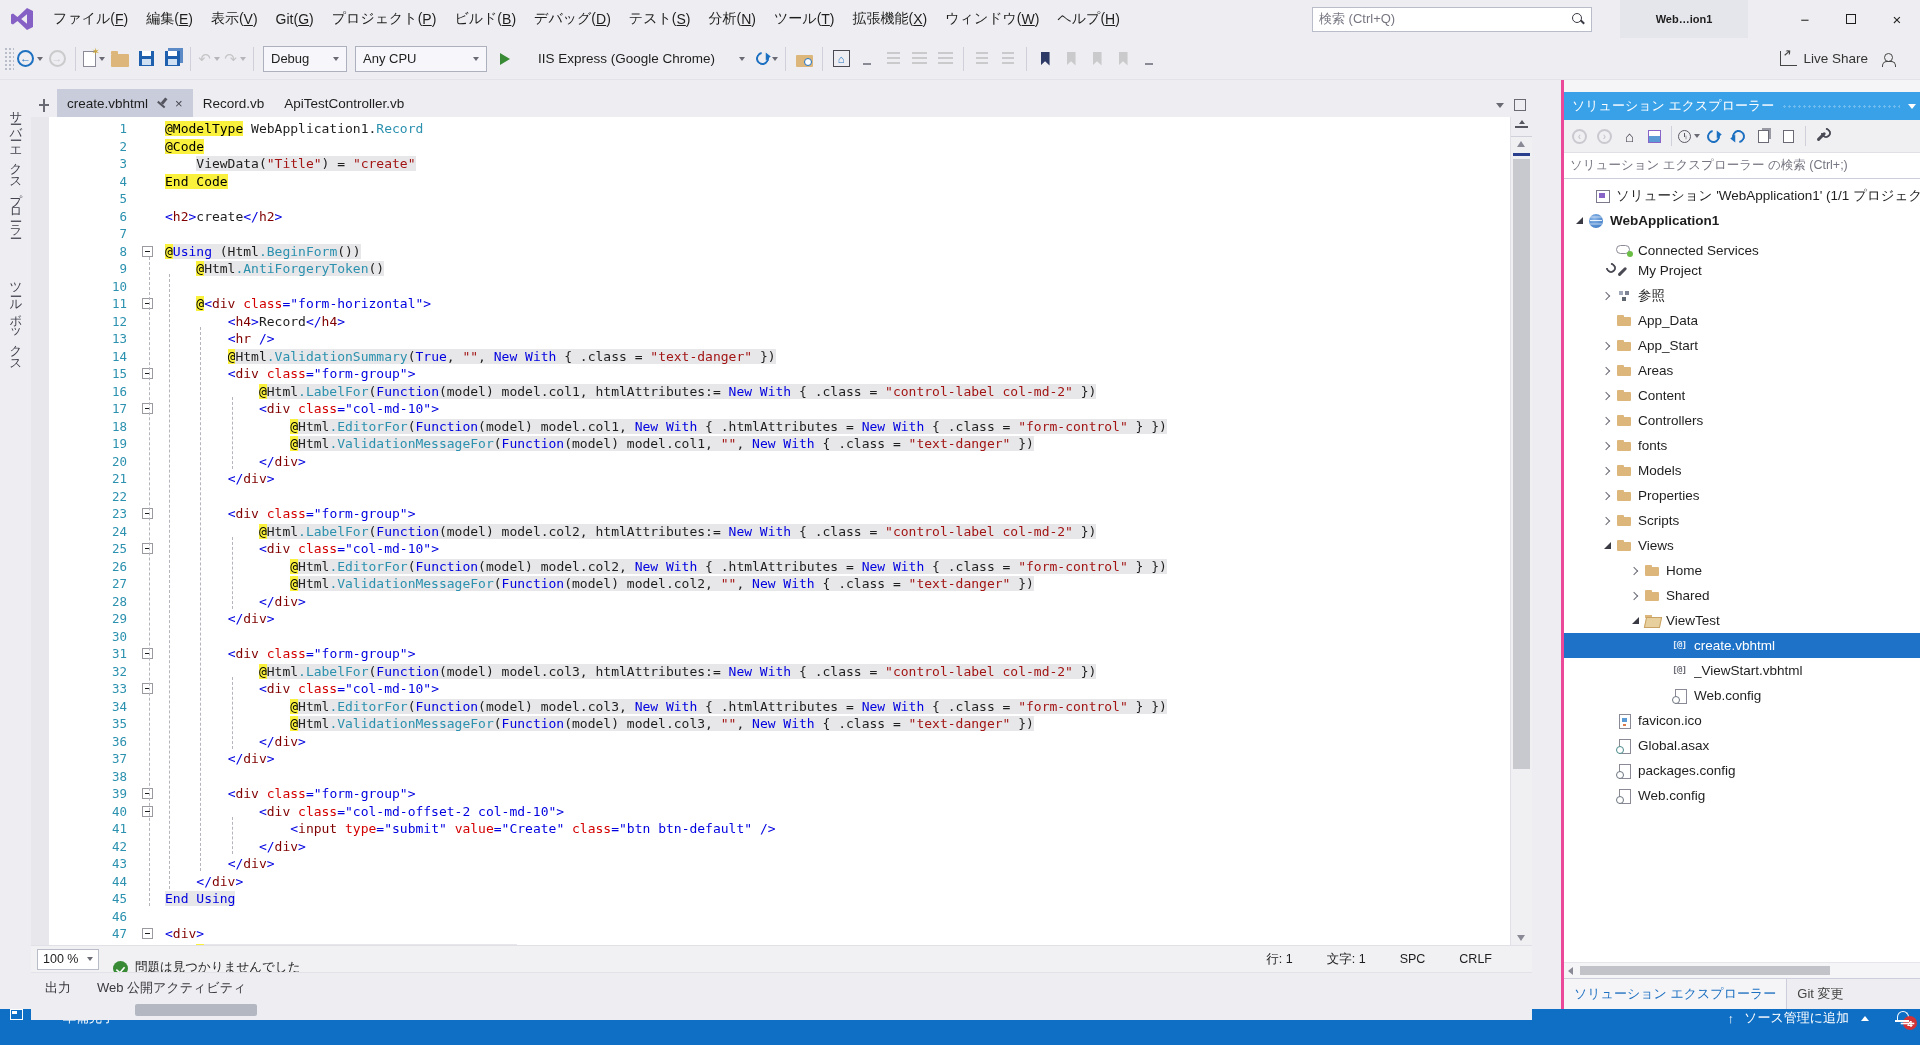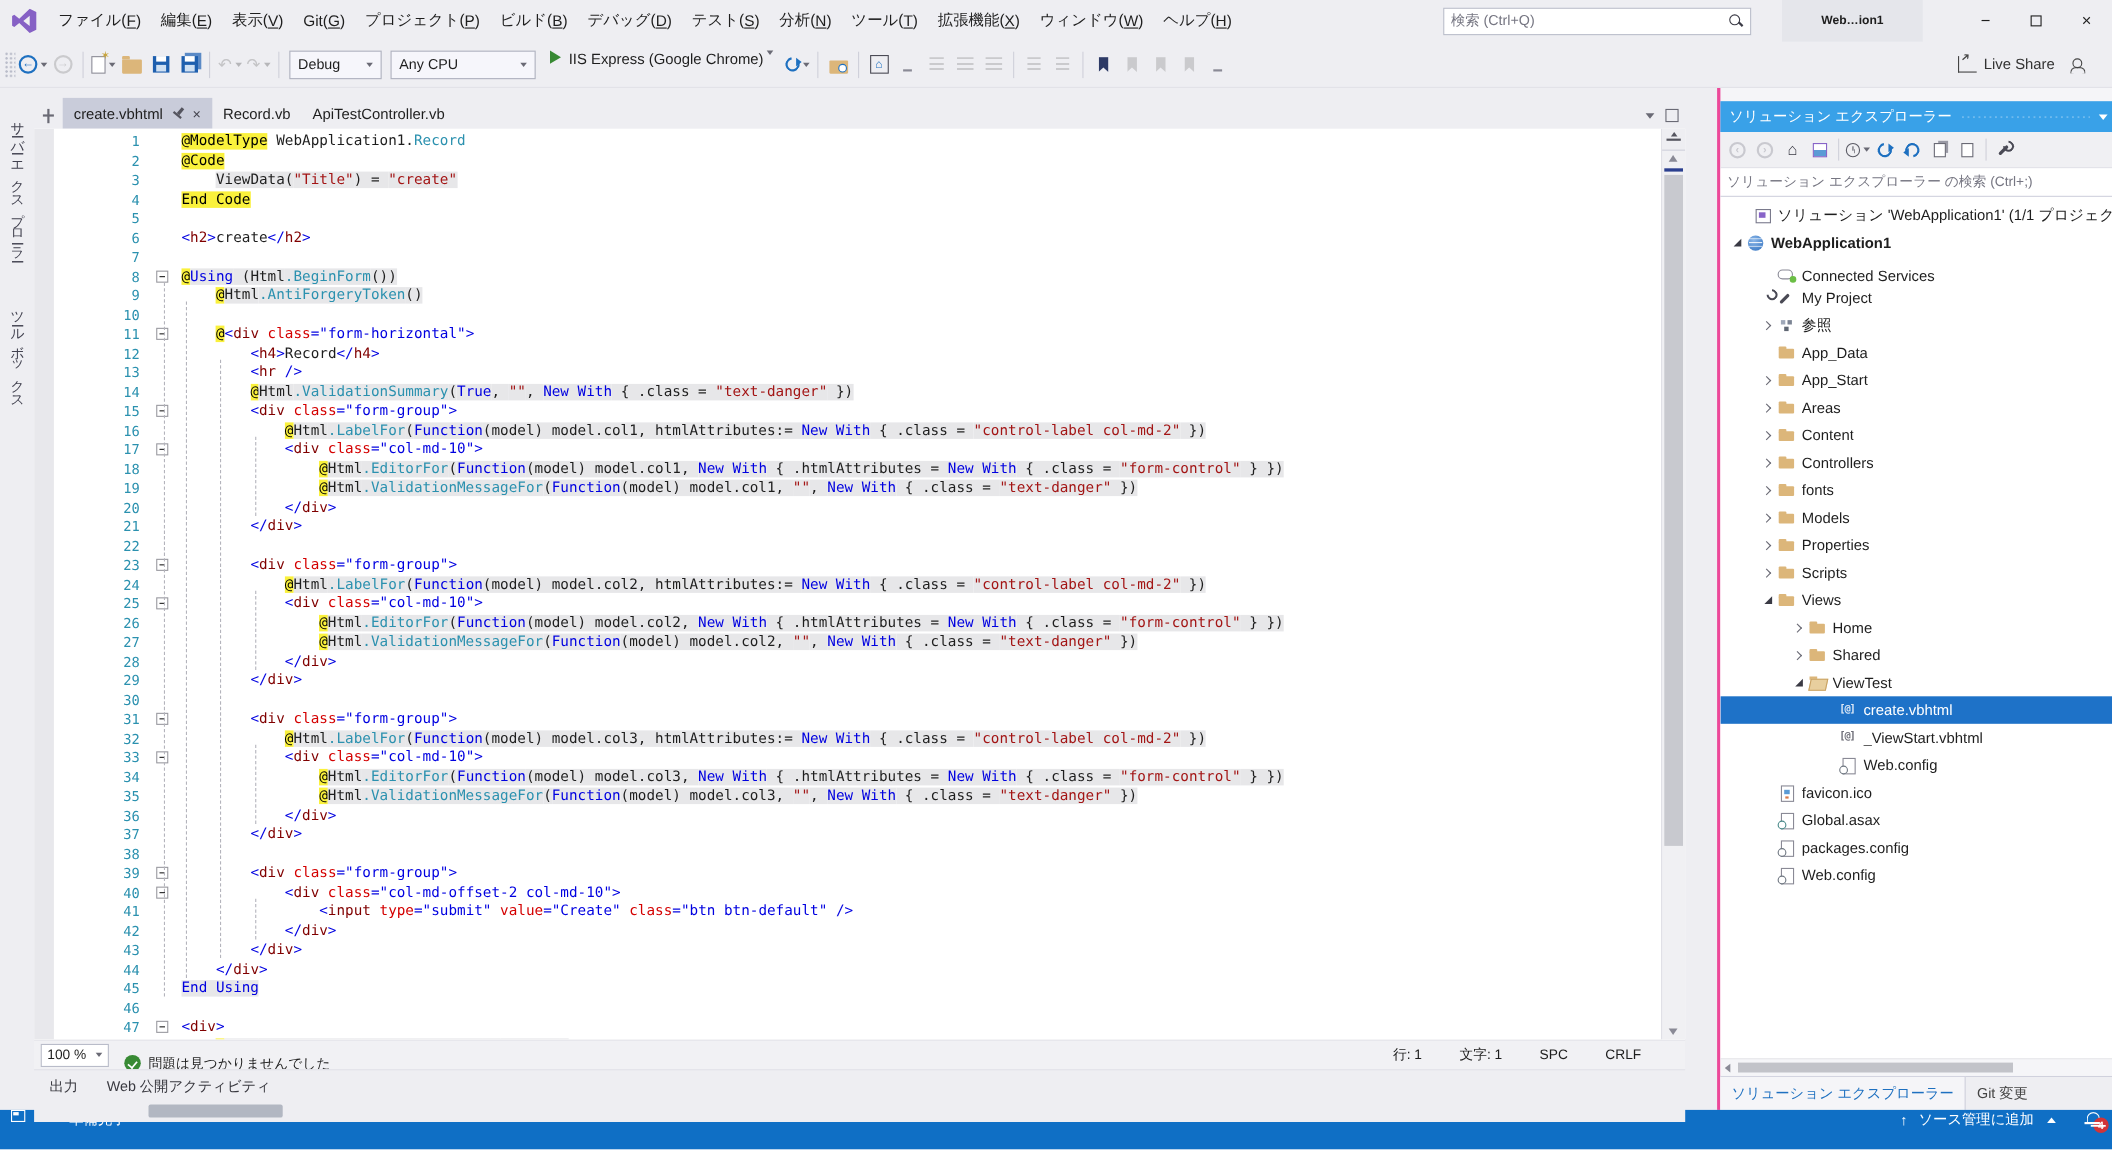--- a/index.html
+++ b/index.html
@@ -27,21 +27,21 @@
   
   .toolbar { height:42px; flex:none; display:flex; align-items:center; background:#eeeef2; border-bottom:1px solid #e2e2e8; padding-left:2px; }
   .grip { width:10px; height:24px; margin:0 2px; background:radial-gradient(circle,#b9bcc9 1px,transparent 1.2px); background-size:4px 4px; }
   .tbi { height:26px; min-width:24px; display:flex; align-items:center; justify-content:center; margin:0 1px; position:relative; }
   .tbi.dis { opacity:.42; filter:grayscale(1); }
   .dd { width:0; height:0; border-left:3.5px solid transparent; border-right:3.5px solid transparent; border-top:4px solid #6a6a75; margin-left:3px; }
   .tsep { width:1px; height:24px; background:#cfd0da; margin:0 5px; }
   .combo { height:26px; background:#f6f6fb; border:1px solid #adb0bd; display:flex; align-items:center; padding:0 7px; font-size:13px; margin:0 4px; }
   .combo .cv { flex:1; }
   .combo .dd { margin-left:10px; }
-  .runbtn { height:26px; display:flex; padding:0 6px; margin:0 3px; font-size:13.5px; }
+  .runbtn { height:26px; display:flex; align-items:center; padding:0 6px; margin:0 3px; font-size:13.5px;gap:21px; }
   .play { width:0; height:0; border-left:10px solid #388a34; border-top:6px solid transparent; border-bottom:6px solid transparent; margin-right:7px; }
   .circ-arrow { width:17px; height:17px; border-radius:50%; border:2px solid #1e70c0; color:#1e70c0; font-size:11px; line-height:13px; text-align:center; font-weight:bold; }
   .circ-arrow.grey { border-color:#9a9aa5; color:#9a9aa5; }
   .i-folder-tan { width:18px; height:13px; background:#dcb67a; border-radius:1px; position:relative; margin-top:3px; }
   .i-folder-tan::before { content:""; position:absolute; top:-3px; left:0; width:7px; height:3px; background:#dcb67a; border-radius:1px 1px 0 0; }
   .i-floppy { width:15px; height:15px; background:#1e5fae; position:relative; }
   .i-floppy::before { content:""; position:absolute; left:3px; top:0; width:9px; height:5px; background:#fff; }
   .i-floppy::after { content:""; position:absolute; left:3px; top:8px; width:9px; height:6px; background:#cfe0f2; }
   .i-floppy2 { box-shadow:3px -3px 0 0 #5b8ac6; }
   .i-docstar { width:13px; height:16px; background:#fff; border:1px solid #8a8a96; position:relative; }
@@ -101,21 +101,21 @@
   .vs-split::before { content:""; position:absolute; left:4px; top:9px; width:13px; height:2px; background:#55555f; }
   .vs-split::after { content:""; position:absolute; left:8px; top:3px; width:0; height:0; border-left:3px solid transparent; border-right:3px solid transparent; border-bottom:4px solid #55555f; box-shadow:0 9px 0 0 transparent; }
   .vs-up { position:absolute; top:24px; left:6px; width:0; height:0; border-left:4.5px solid transparent; border-right:4.5px solid transparent; border-bottom:6px solid #8a8a96; }
   .vs-mark { position:absolute; top:36px; left:2px; width:17px; height:2.5px; background:#2b3f8f; }
   .vs-thumb { position:absolute; top:42px; left:2px; width:17px; height:610px; background:#c8c9cf; }
   .vs-down { position:absolute; bottom:4px; left:6px; width:0; height:0; border-left:4.5px solid transparent; border-right:4.5px solid transparent; border-top:6px solid #8a8a96; }
 
   .edstatus { height:27px; flex:none; background:#f1f1f4; border-top:1px solid #e0e0e6; display:flex; align-items:center; font-size:12.5px; }
   .zoomcombo { width:62px; height:21px; background:#fff; border:1px solid #b9bcc9; margin-left:6px; display:flex; align-items:center; padding:0 5px; }
   .zoomcombo .cv { flex:1; }
-  .health { display:flex; align-items:flex-start; margin-left:14px;margin-top:16px; }
+  .health { display:flex; align-items:flex-end; margin-left:14px;margin-top:16px; }
   .chk { width:15px; height:15px; border-radius:50%; background:#388a34; position:relative; margin-right:7px; }
   .chk::after { content:""; position:absolute; left:4px; top:3.5px; width:5px; height:8px; border:solid #fff; border-width:0 2px 2px 0; transform:rotate(40deg) scale(.8); }
   .edright { margin-left:auto; display:flex; align-items:center; gap:34px; margin-right:40px; font-size:12.5px; }
 
   .bottomzone { height:48px; flex:none; background:#eeeef2; position:relative; border-top:1px solid #e2e2e8; }
   .bz-tabs { display:flex; gap:26px; padding:6px 0 0 14px; font-size:13px; color:#38383f; }
   .bz-blob { position:absolute; left:104px; top:31px; width:122px; height:12px; background:#b2b7c2; border-radius:2px; }
 
   
   .sepanel { width:404px; flex:none; display:flex; flex-direction:column; background:#f5f5f8; border-left:3px solid #ec4899; padding-top:12px;margin-left:29px; }

